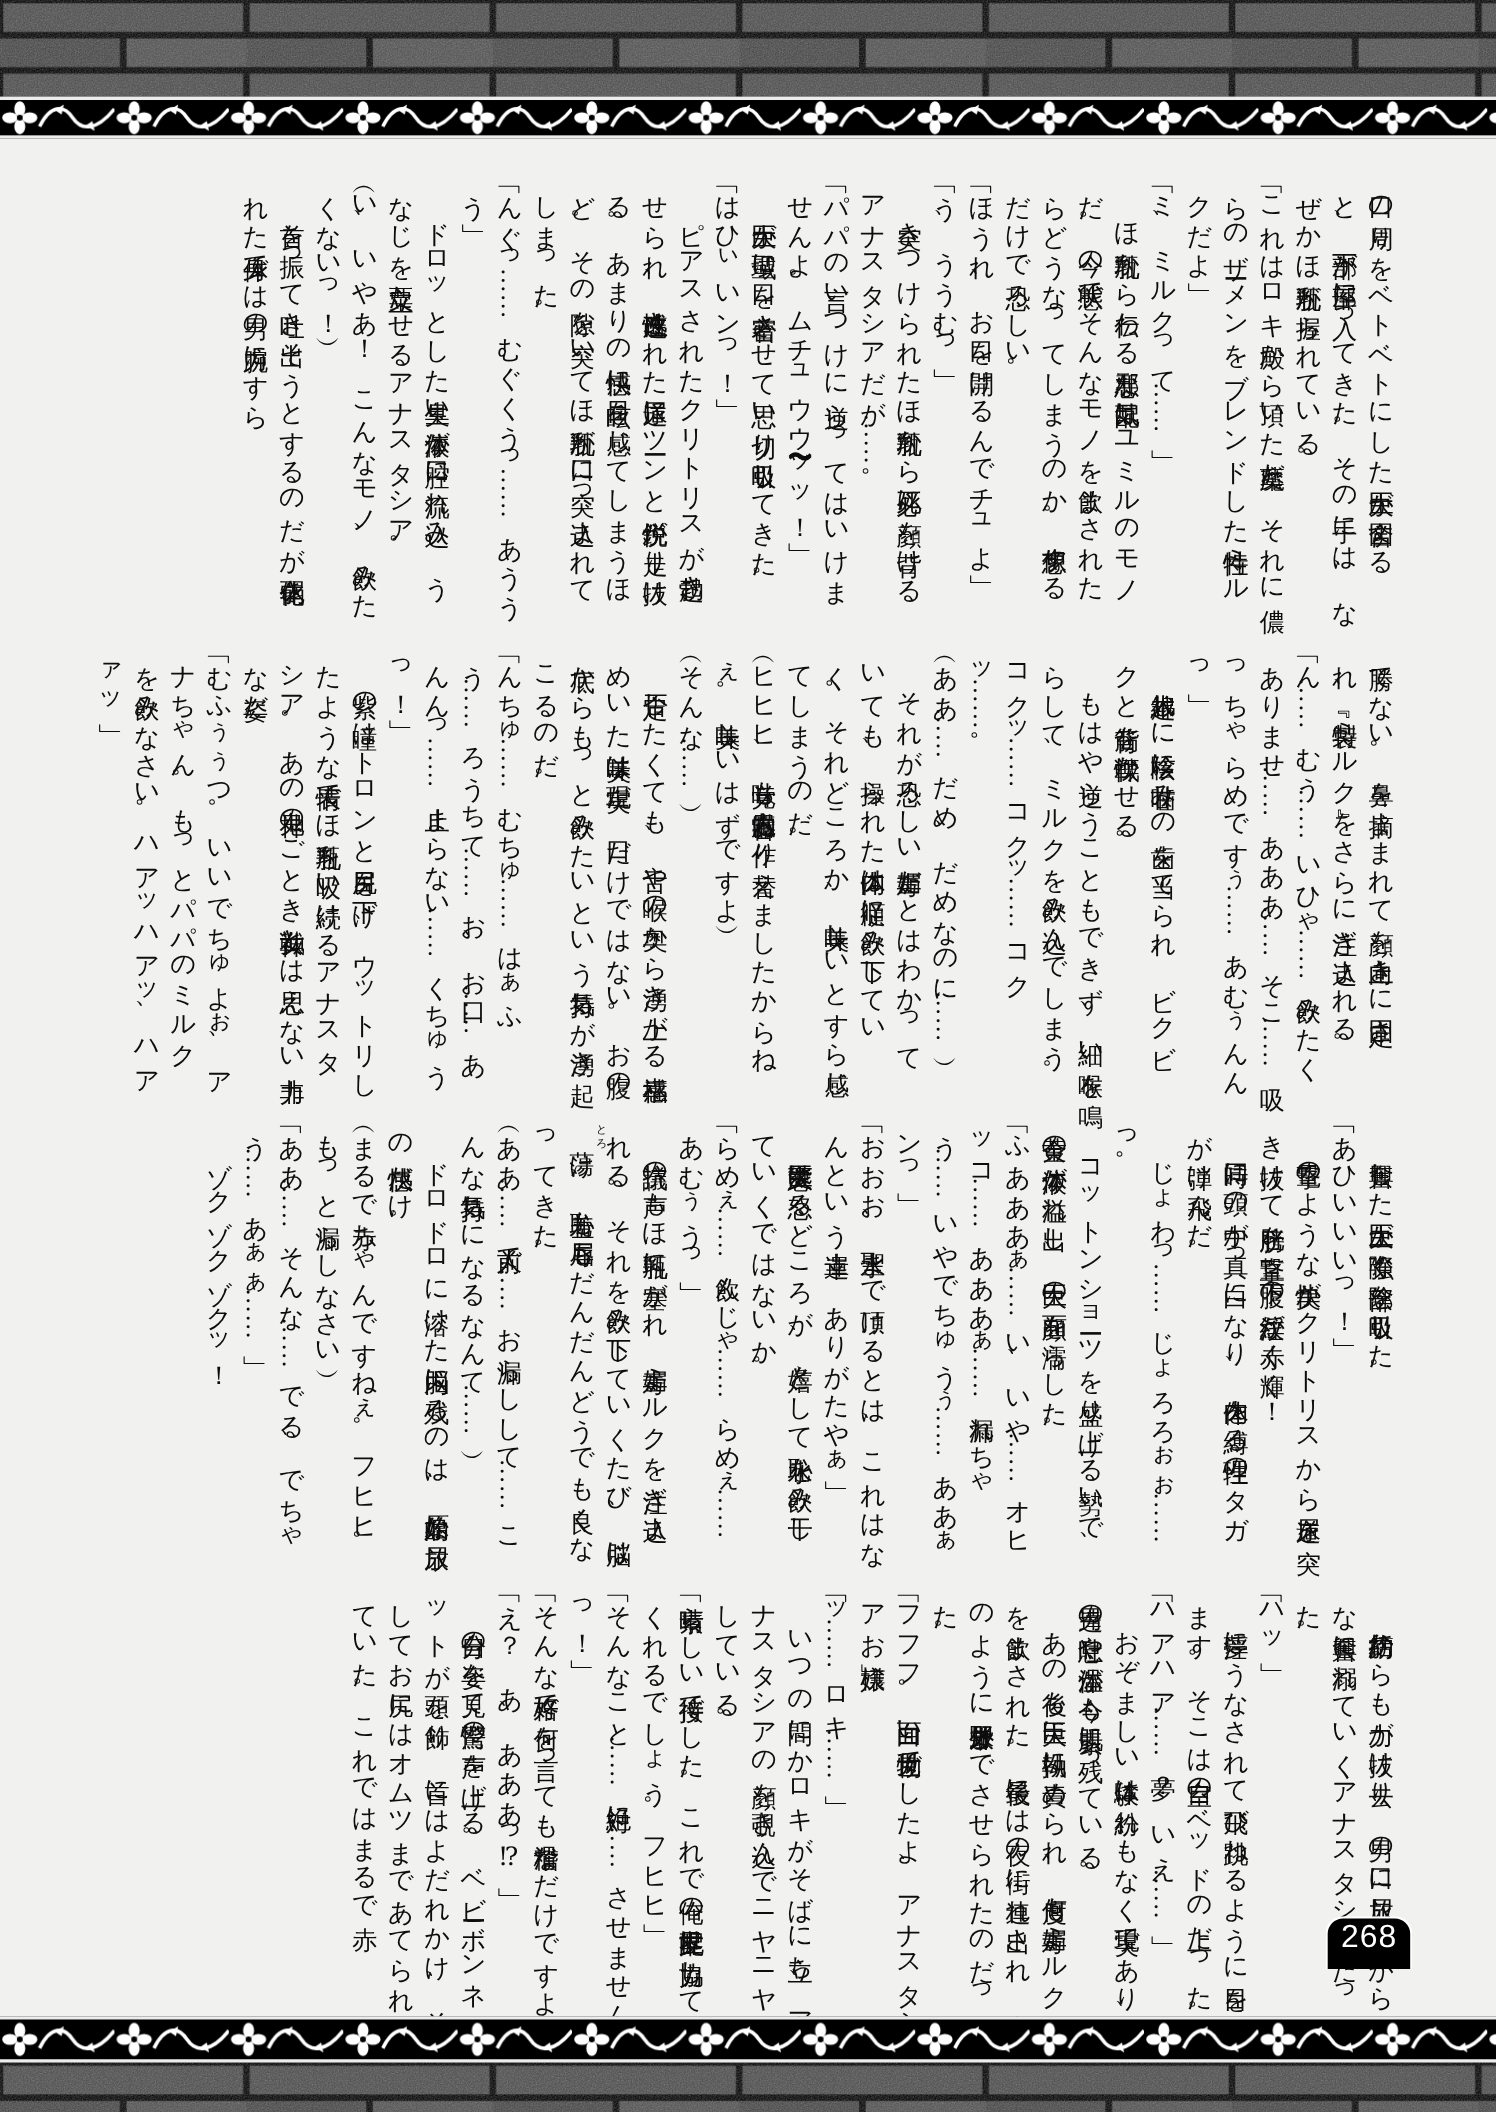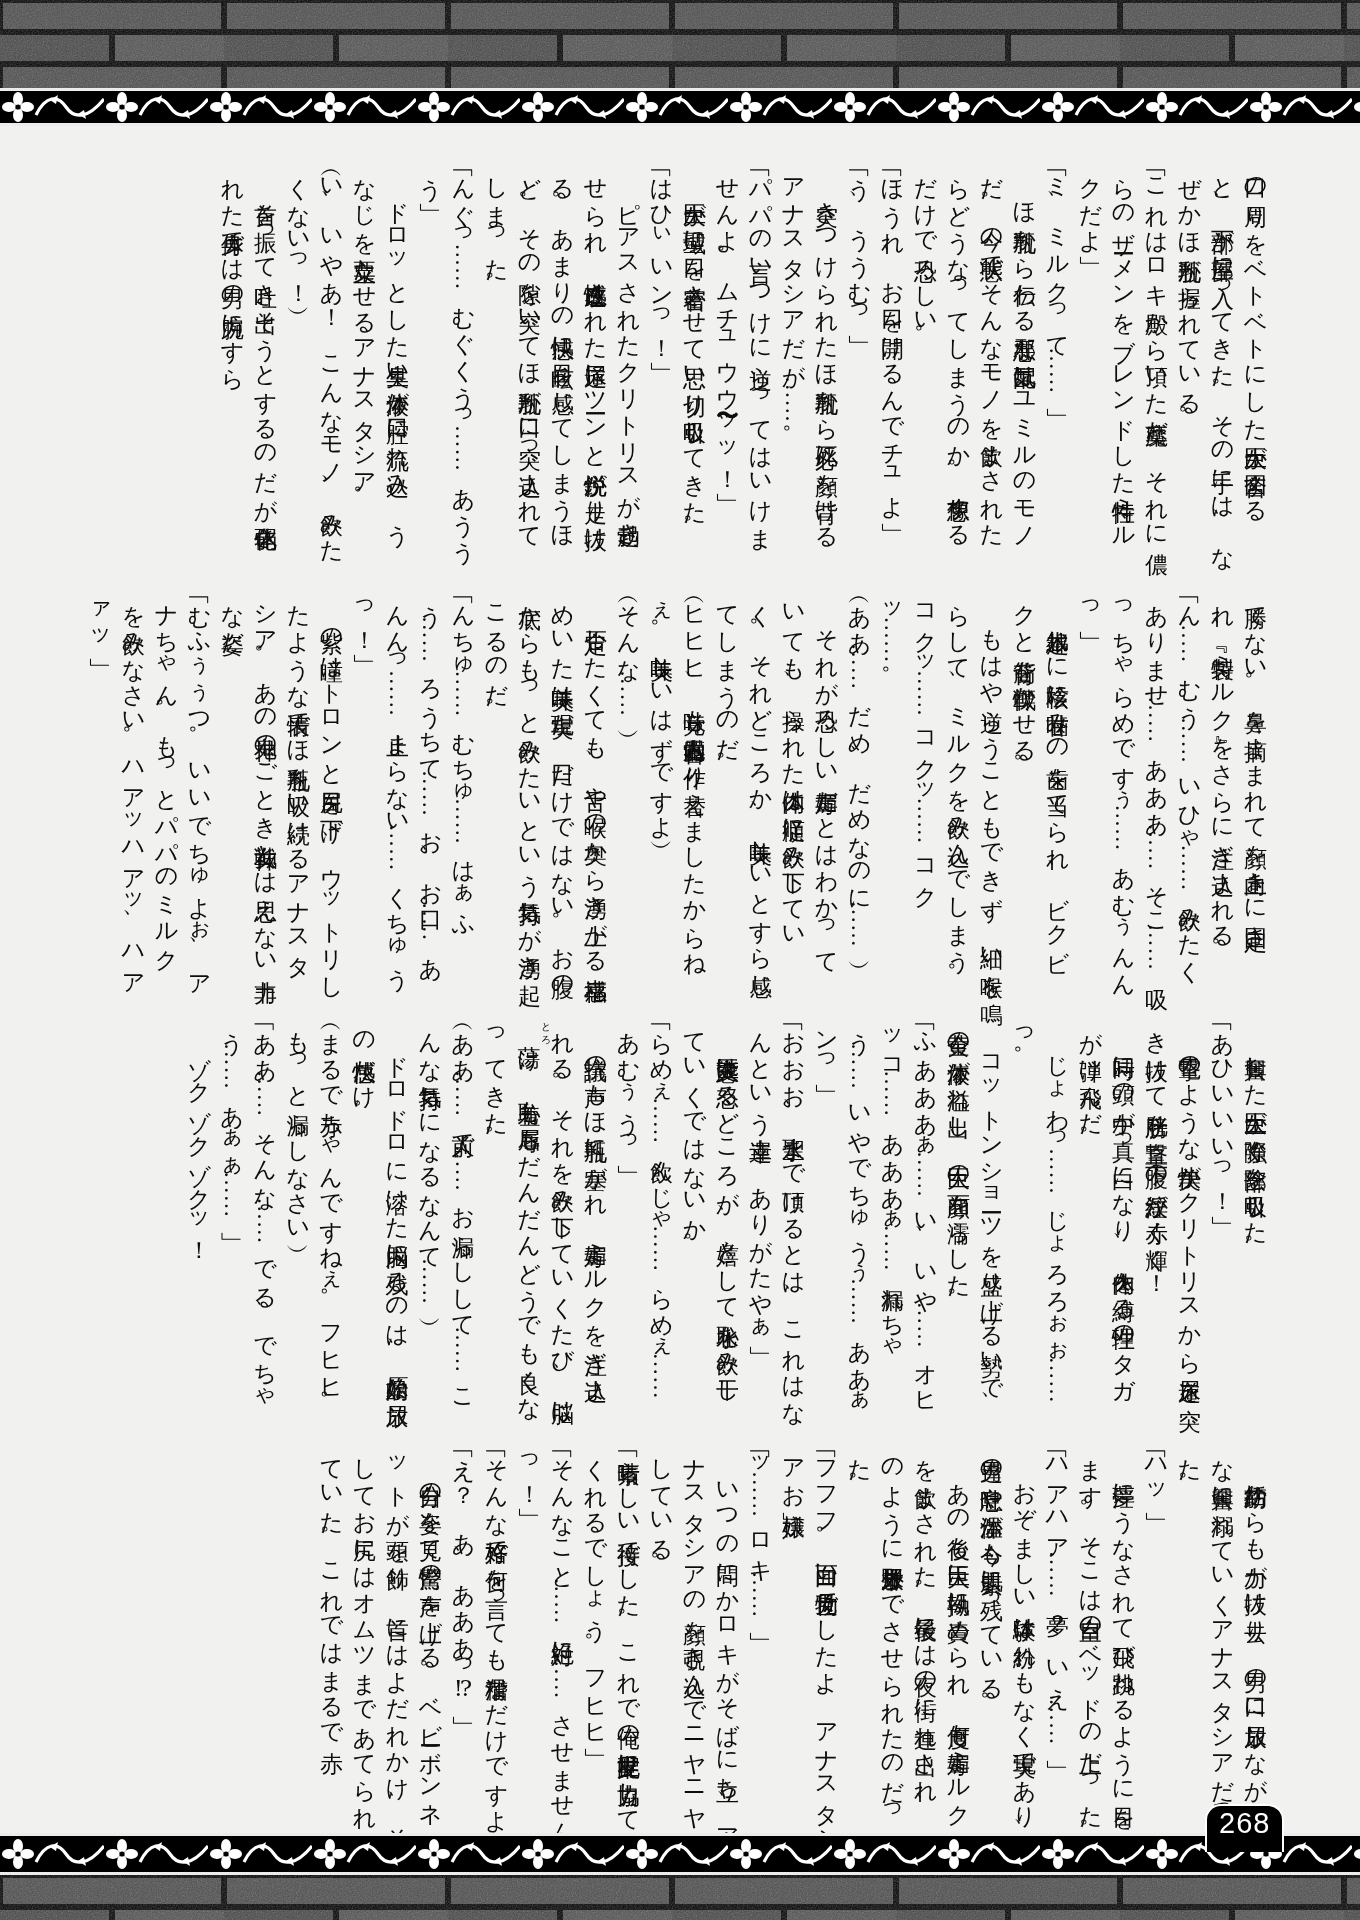--- a/index.html
+++ b/index.html
@@ -9,21 +9,21 @@
   .brick{position:absolute;left:0;width:1360px;line-height:0;}
   .brick svg{display:block;}
   .orn{position:absolute;left:0;width:1360px;background:#000;box-sizing:border-box;
        border-top:3px solid #ececec;border-bottom:3px solid #ececec;line-height:0;}
   .orn svg{display:block;}
   #brick-top{top:0;height:88px;}
   #orn-top{top:88px;height:38px;}
   #orn-bottom{top:1833px;height:42px;}
   #brick-bottom{top:1875px;height:45px;}
   
-  .pagenum-tab{position:absolute;top:1804px;left:1205px;z-index:5;background:#000;
+  .pagenum-tab{position:absolute;top:1742px;left:1205px;z-index:5;background:#000;
                border:2px solid #fff;border-bottom:none;border-radius:16px 16px 0 0;
                padding:2px 12px 14px 12px;}
   .pagenum{font-family:"Liberation Sans","DejaVu Sans",sans-serif;font-size:29px;
            line-height:30px;color:#fff;letter-spacing:1px;}
   
   .band{position:absolute;right:88px;width:1145px;height:398px;
         writing-mode:vertical-rl;-webkit-writing-mode:vertical-rl;
         text-orientation:mixed;font-size:23px;line-height:33px;
         letter-spacing:0.5px;overflow:visible;}
   .band p{margin:0;padding:0;}

